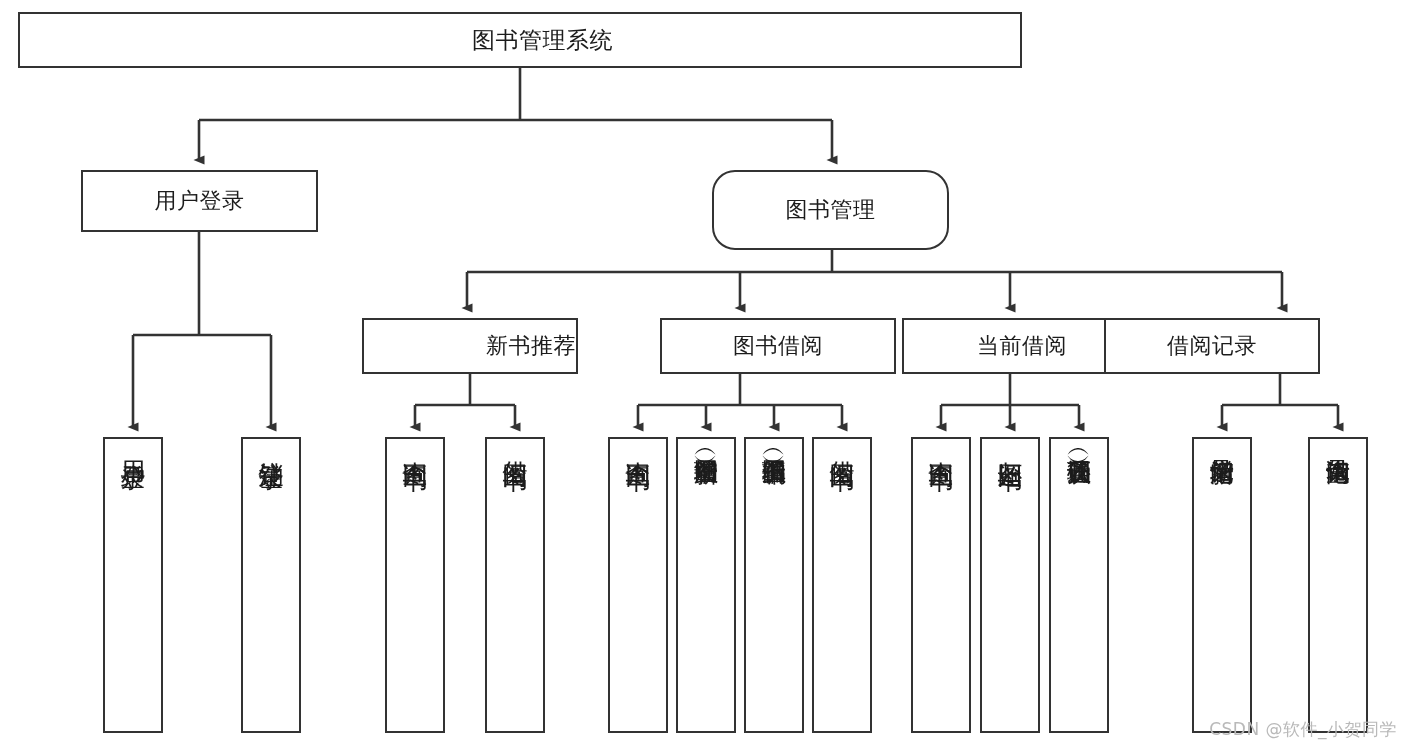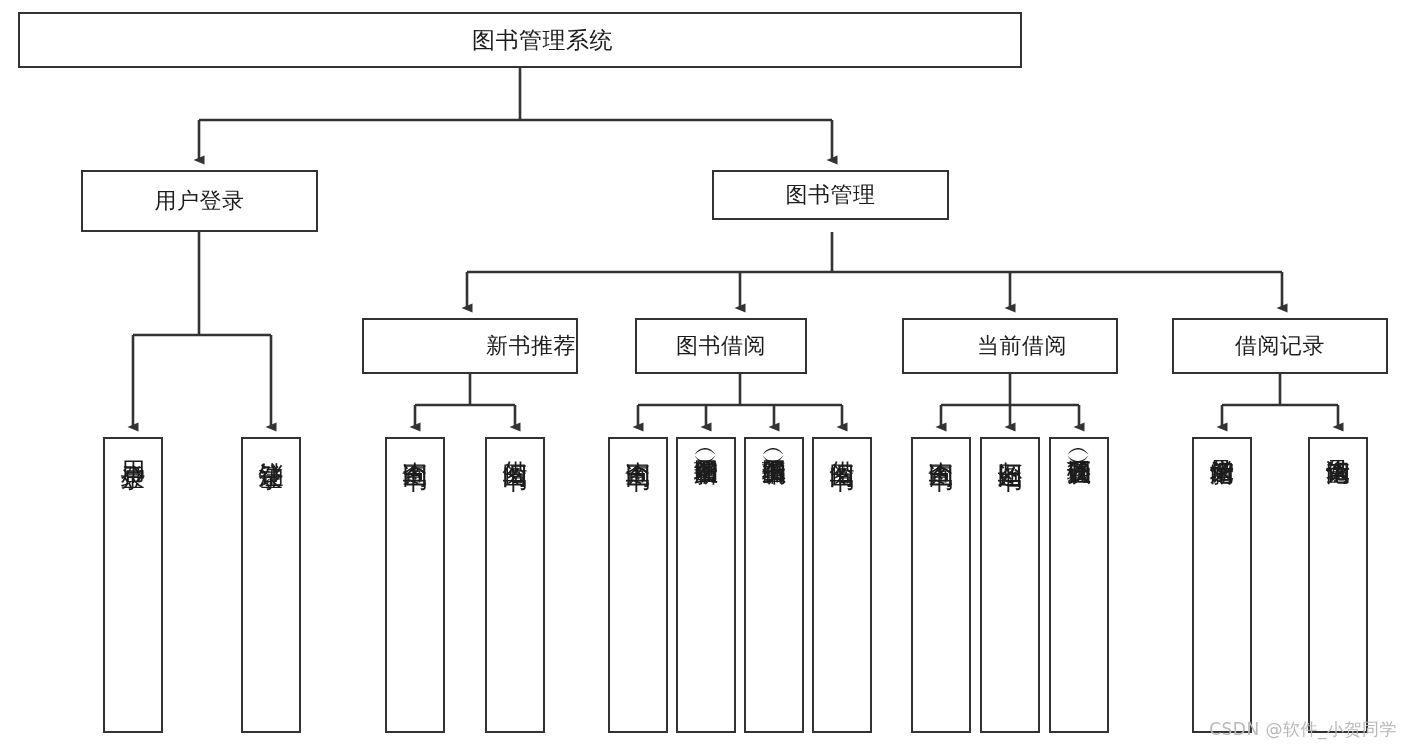--- a/index.html
+++ b/index.html
@@ -136,34 +136,34 @@
     </g>
   </svg>
 
   <div class="node horiz root" style="left:18px; top:12px; width:1004px; height:56px;padding-left:45px;">
     <span class="node-label">图书管理系统</span>
   </div>
 
   <div class="node horiz" style="left:81px; top:170px; width:237px; height:62px;">
     <span class="node-label">用户登录</span>
   </div>
-  <div class="node horiz" style="left:712px; top:170px; width:237px; height:50px;">
+  <div class="node horiz" style="left:712px; top:170px; width:237px; height:80px;border-radius:23px;">
     <span class="node-label">图书管理</span>
   </div>
 
   <div class="node horiz" style="left:362px; top:318px; width:216px; height:56px;justify-content:flex-end;">
     <span class="node-label">新书推荐</span>
   </div>
-  <div class="node horiz" style="left:635px; top:318px; width:172px; height:56px;">
+  <div class="node horiz" style="left:660px; top:318px; width:236px; height:56px;">
     <span class="node-label">图书借阅</span>
   </div>
   <div class="node horiz" style="left:902px; top:318px; width:216px; height:56px;padding-left:24px;">
     <span class="node-label">当前借阅</span>
   </div>
-  <div class="node horiz" style="left:1172px; top:318px; width:216px; height:56px;">
+  <div class="node horiz" style="left:1104px; top:318px; width:216px; height:56px;">
     <span class="node-label">借阅记录</span>
   </div>
 
   <div class="node vert" style="left:103px; top:437px; width:60px; height:296px;">
     <span class="node-label">用户登录</span>
   </div>
   <div class="node vert" style="left:241px; top:437px; width:60px; height:296px;">
     <span class="node-label">注销登录</span>
   </div>
 

